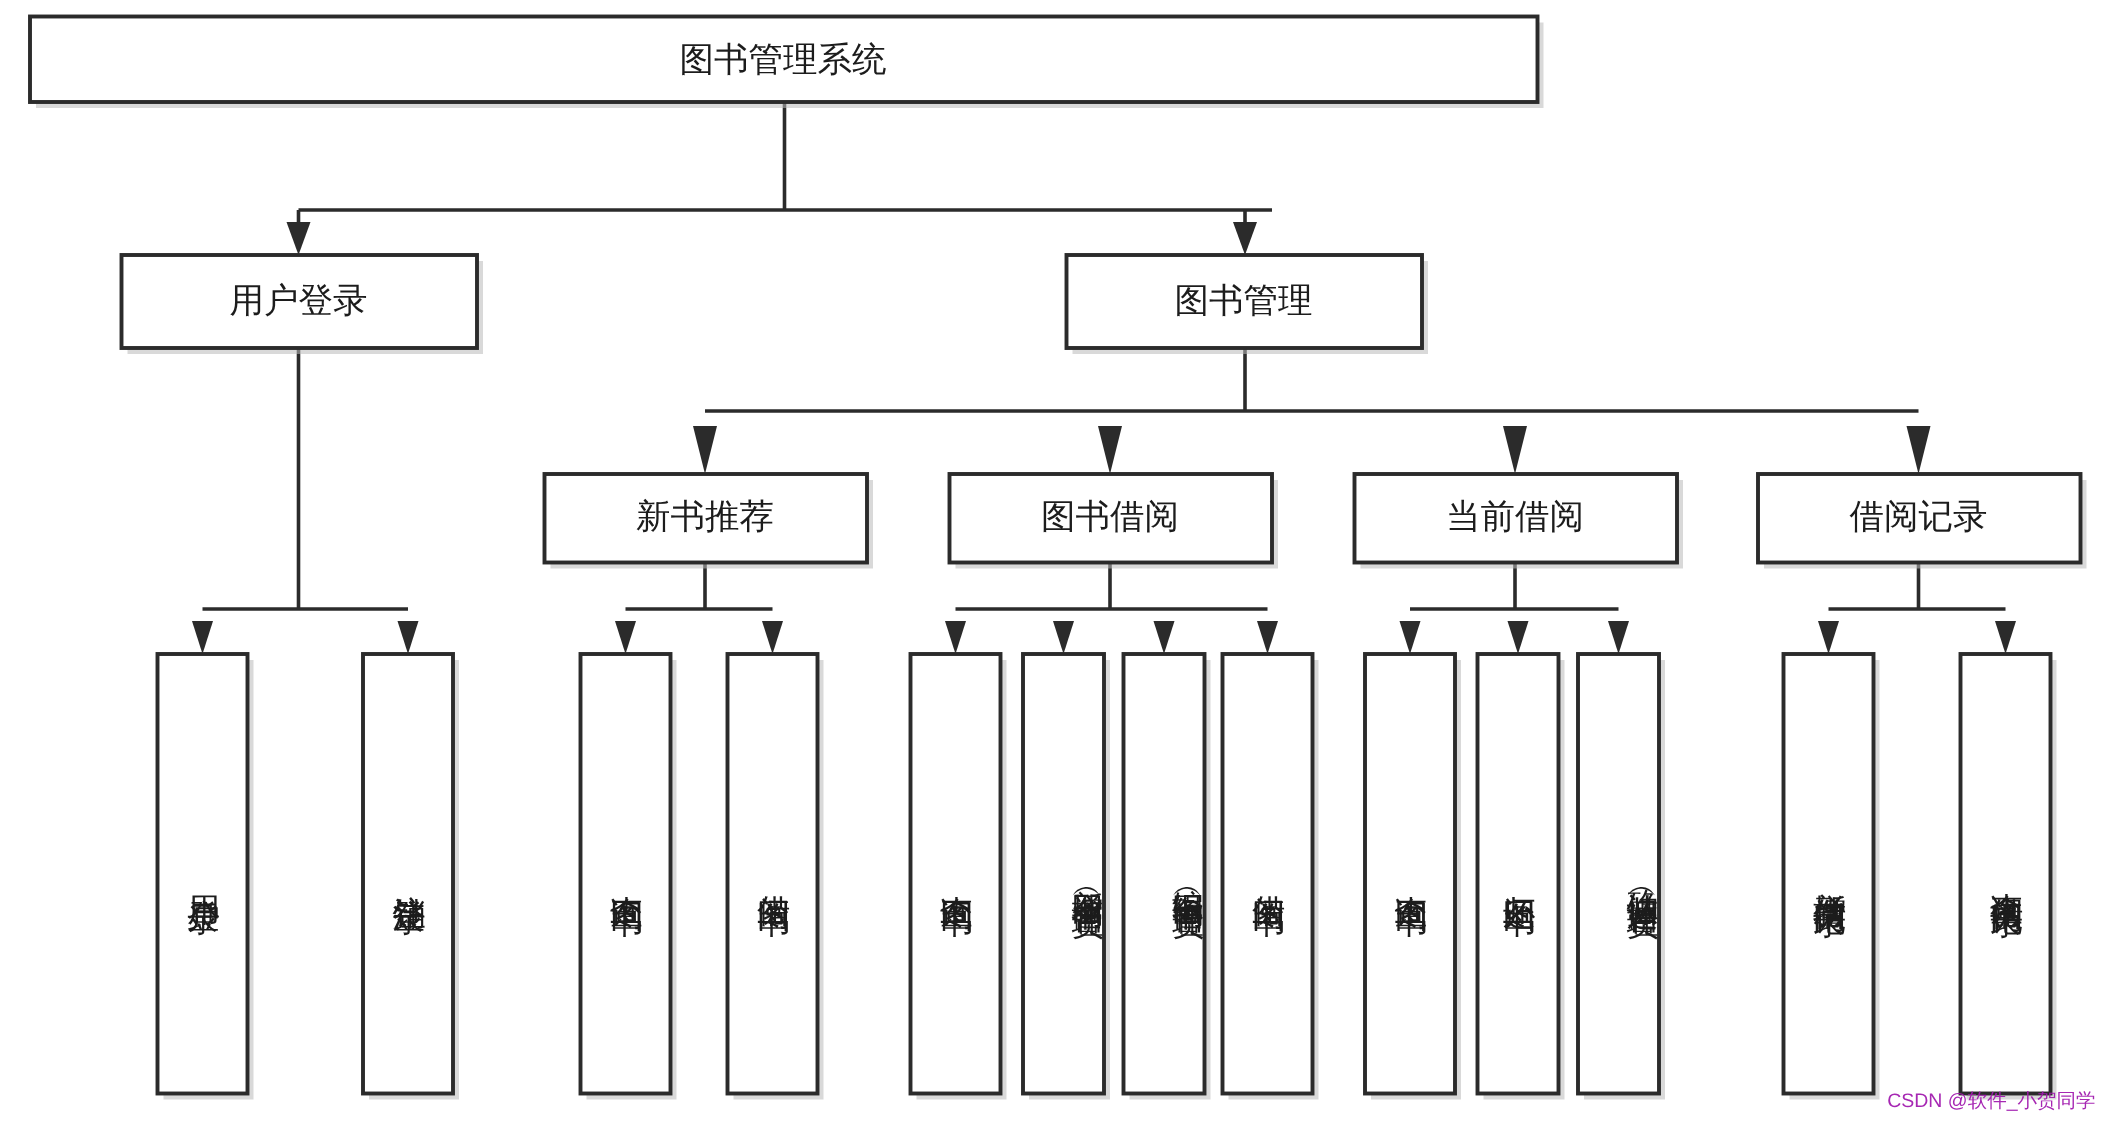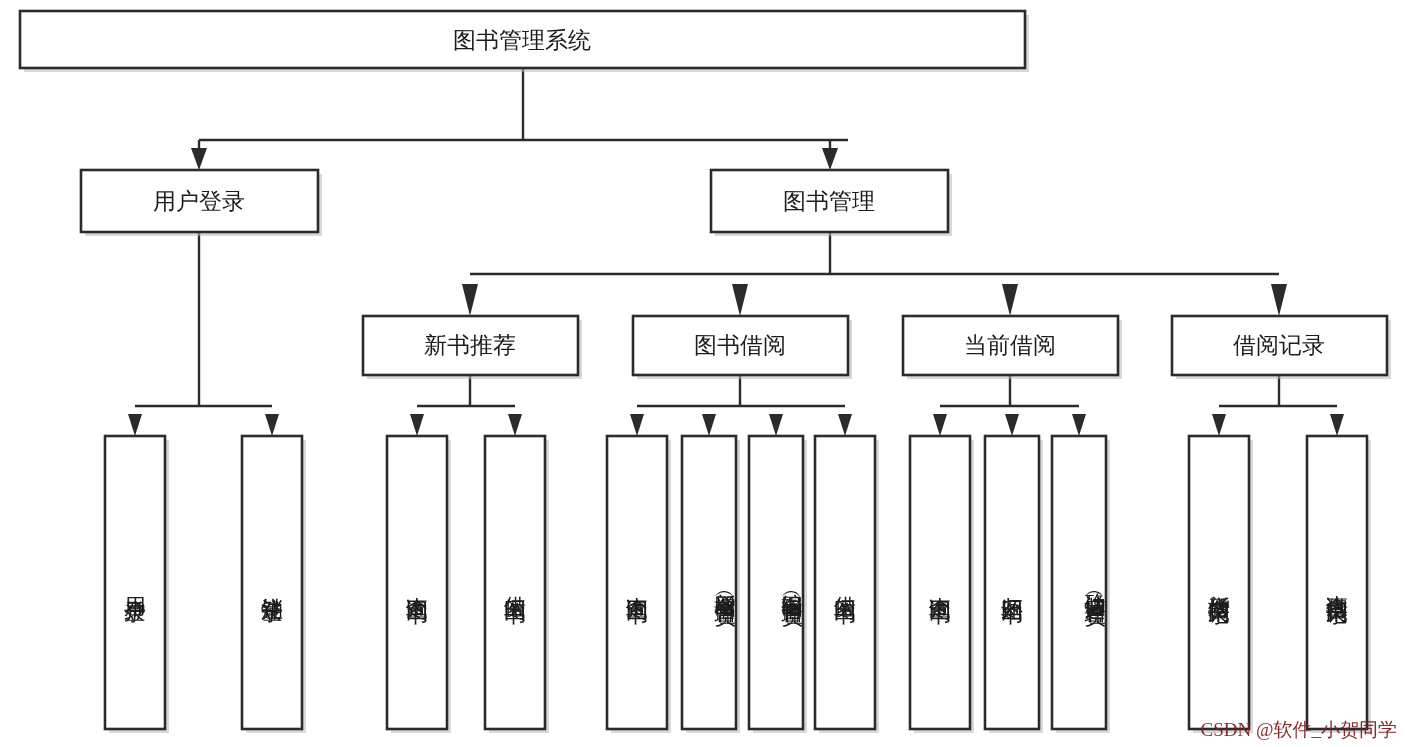--- a/index.html
+++ b/index.html
@@ -72,23 +72,23 @@
     align-items: center;
     justify-content: center;
     text-align: center;
     white-space: nowrap;
     pointer-events: none;
   }
   #watermark {
     position: absolute;
     right: 8px;
     bottom: 4px;
-    font-family: Liberation Serif, serif;
-    font-size: 19px;
-    color: #7f1d1d;
+    font-family: Liberation Sans, sans-serif;
+    font-size: 13px;
+    color: #a21caf;
     opacity: 0.95;
     white-space: nowrap;
   }
 </style>
 </head>
 <body>
 
 <div id="diagram-root">
 
   <svg id="flow-svg" viewBox="0 0 1405 747">

